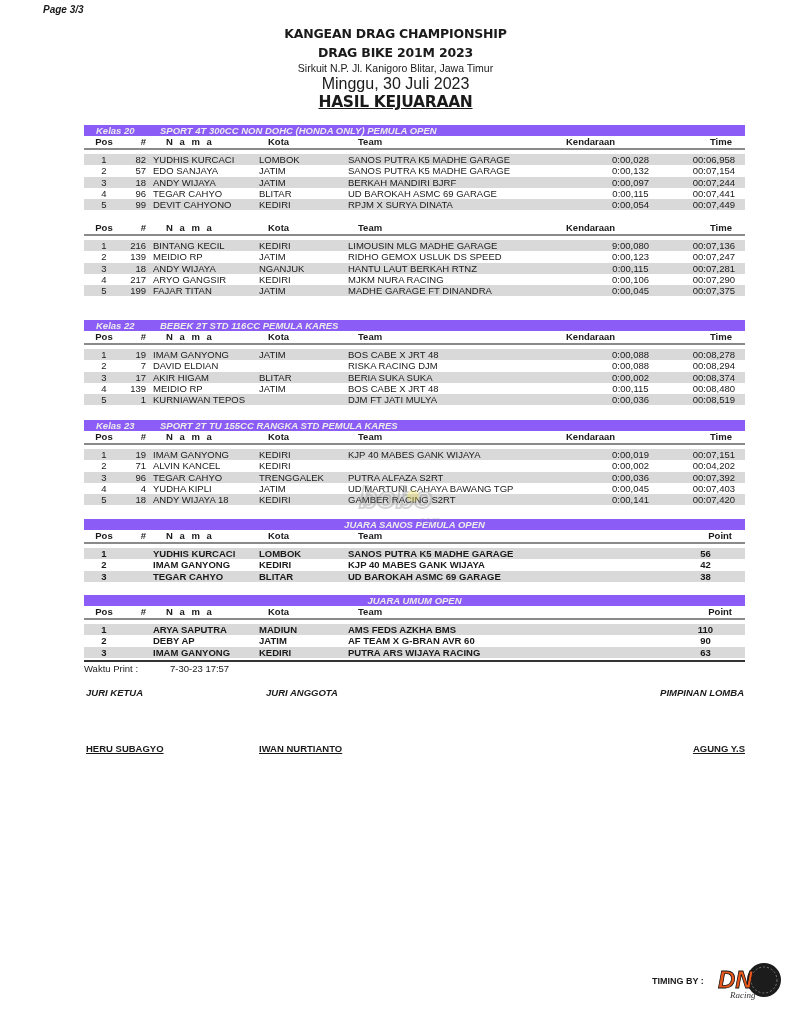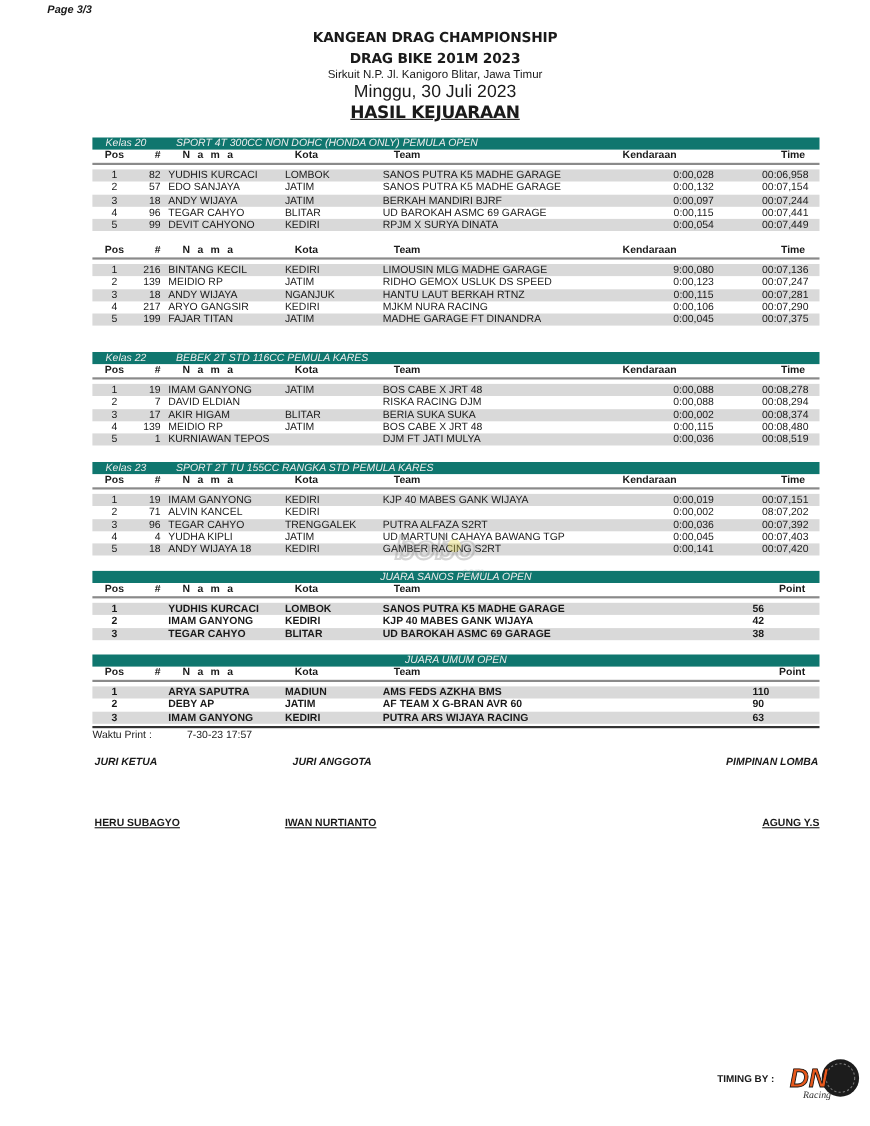--- a/index.html
+++ b/index.html
@@ -7,39 +7,39 @@
          font-family:"Liberation Sans", sans-serif; color:#1a1a1a; }
   .page-label { position:absolute; left:43px; top:4px; font-size:10px; font-weight:bold; font-style:italic; }
   .hdr { position:absolute; left:0; width:791px; text-align:center; }
   .t1 { top:26px; font-size:12.5px; font-weight:bold; letter-spacing:-0.2px; font-family:"DejaVu Sans", sans-serif; }
   .t2 { top:45px; font-size:12.5px; font-weight:bold; letter-spacing:-0.2px; font-family:"DejaVu Sans", sans-serif; }
   .t3 { top:62px; font-size:10.5px; }
   .t4 { top:75px; font-size:16px; }
   .t5 { top:93px; font-size:15.5px; font-weight:bold; text-decoration:underline; font-family:"DejaVu Sans", sans-serif; letter-spacing:-0.3px; }
 
   .block { position:absolute; left:84px; width:661px; }
-  .band { height:11px; background:#0f766e; color:#ececec; font-size:9.5px; font-weight:normal; font-style:italic;
+  .band { height:11px; background:#8b5cf6; color:#ececec; font-size:9.5px; font-weight:bold; font-style:italic;
           line-height:11px; position:relative; }
   .band .kl { position:absolute; left:12px; }
   .band .kt { position:absolute; left:76px; }
   .band.center { text-align:center; }
   .colhdr { height:12px; position:relative; font-size:9.5px; font-weight:bold; border-bottom:2px solid #8a8a8a; }
   .colhdr span, .row span { position:absolute; top:0; white-space:nowrap; }
   .rows { margin-top:4px; }
   .row { height:11.3px; position:relative; font-size:9.5px; line-height:11.3px; }
   .row.alt { background:#d9d9d9; }
   .row.bold { font-weight:bold; }
   .c-pos { left:0; width:40px; text-align:center; }
   .c-num { left:40px; width:22px; text-align:right; }
   .c-nama { left:69px; }
   .c-kota { left:175px; }
   .c-team { left:264px; }
   .c-rt { left:508px; width:77px; text-align:center; }
   .c-time { left:600px; width:51px; text-align:right; }
-  .c-point { left:600px; width:43px; text-align:left; }
+  .c-point { left:600px; width:43px; text-align:center; }
   .hdr-pos { left:0; width:40px; text-align:center; }
   .hdr-num { left:40px; width:22px; text-align:right; }
   .hdr-nama { left:82px; letter-spacing:2px; }
   .hdr-kota { left:184px; }
   .hdr-team { left:274px; }
   .hdr-kend { left:482px; }
   .hdr-time { left:600px; width:48px; text-align:right; }
   .hdr-point { left:600px; width:48px; text-align:right; }
   .bottom-rule { height:2px; background:#333; margin-top:2px; }
 
@@ -270,21 +270,21 @@
           <span class="c-rt">0:00,019</span>
           <span class="c-time">00:07,151</span>
         </div>
         <div class="row">
           <span class="c-pos">2</span>
           <span class="c-num">71</span>
           <span class="c-nama">ALVIN KANCEL</span>
           <span class="c-kota">KEDIRI</span>
           <span class="c-team"></span>
           <span class="c-rt">0:00,002</span>
-          <span class="c-time">08:07,202</span>
+          <span class="c-time">00:04,202</span>
         </div>
         <div class="row alt">
           <span class="c-pos">3</span>
           <span class="c-num">96</span>
           <span class="c-nama">TEGAR CAHYO</span>
           <span class="c-kota">TRENGGALEK</span>
           <span class="c-team">PUTRA ALFAZA S2RT</span>
           <span class="c-rt">0:00,036</span>
           <span class="c-time">00:07,392</span>
         </div>

